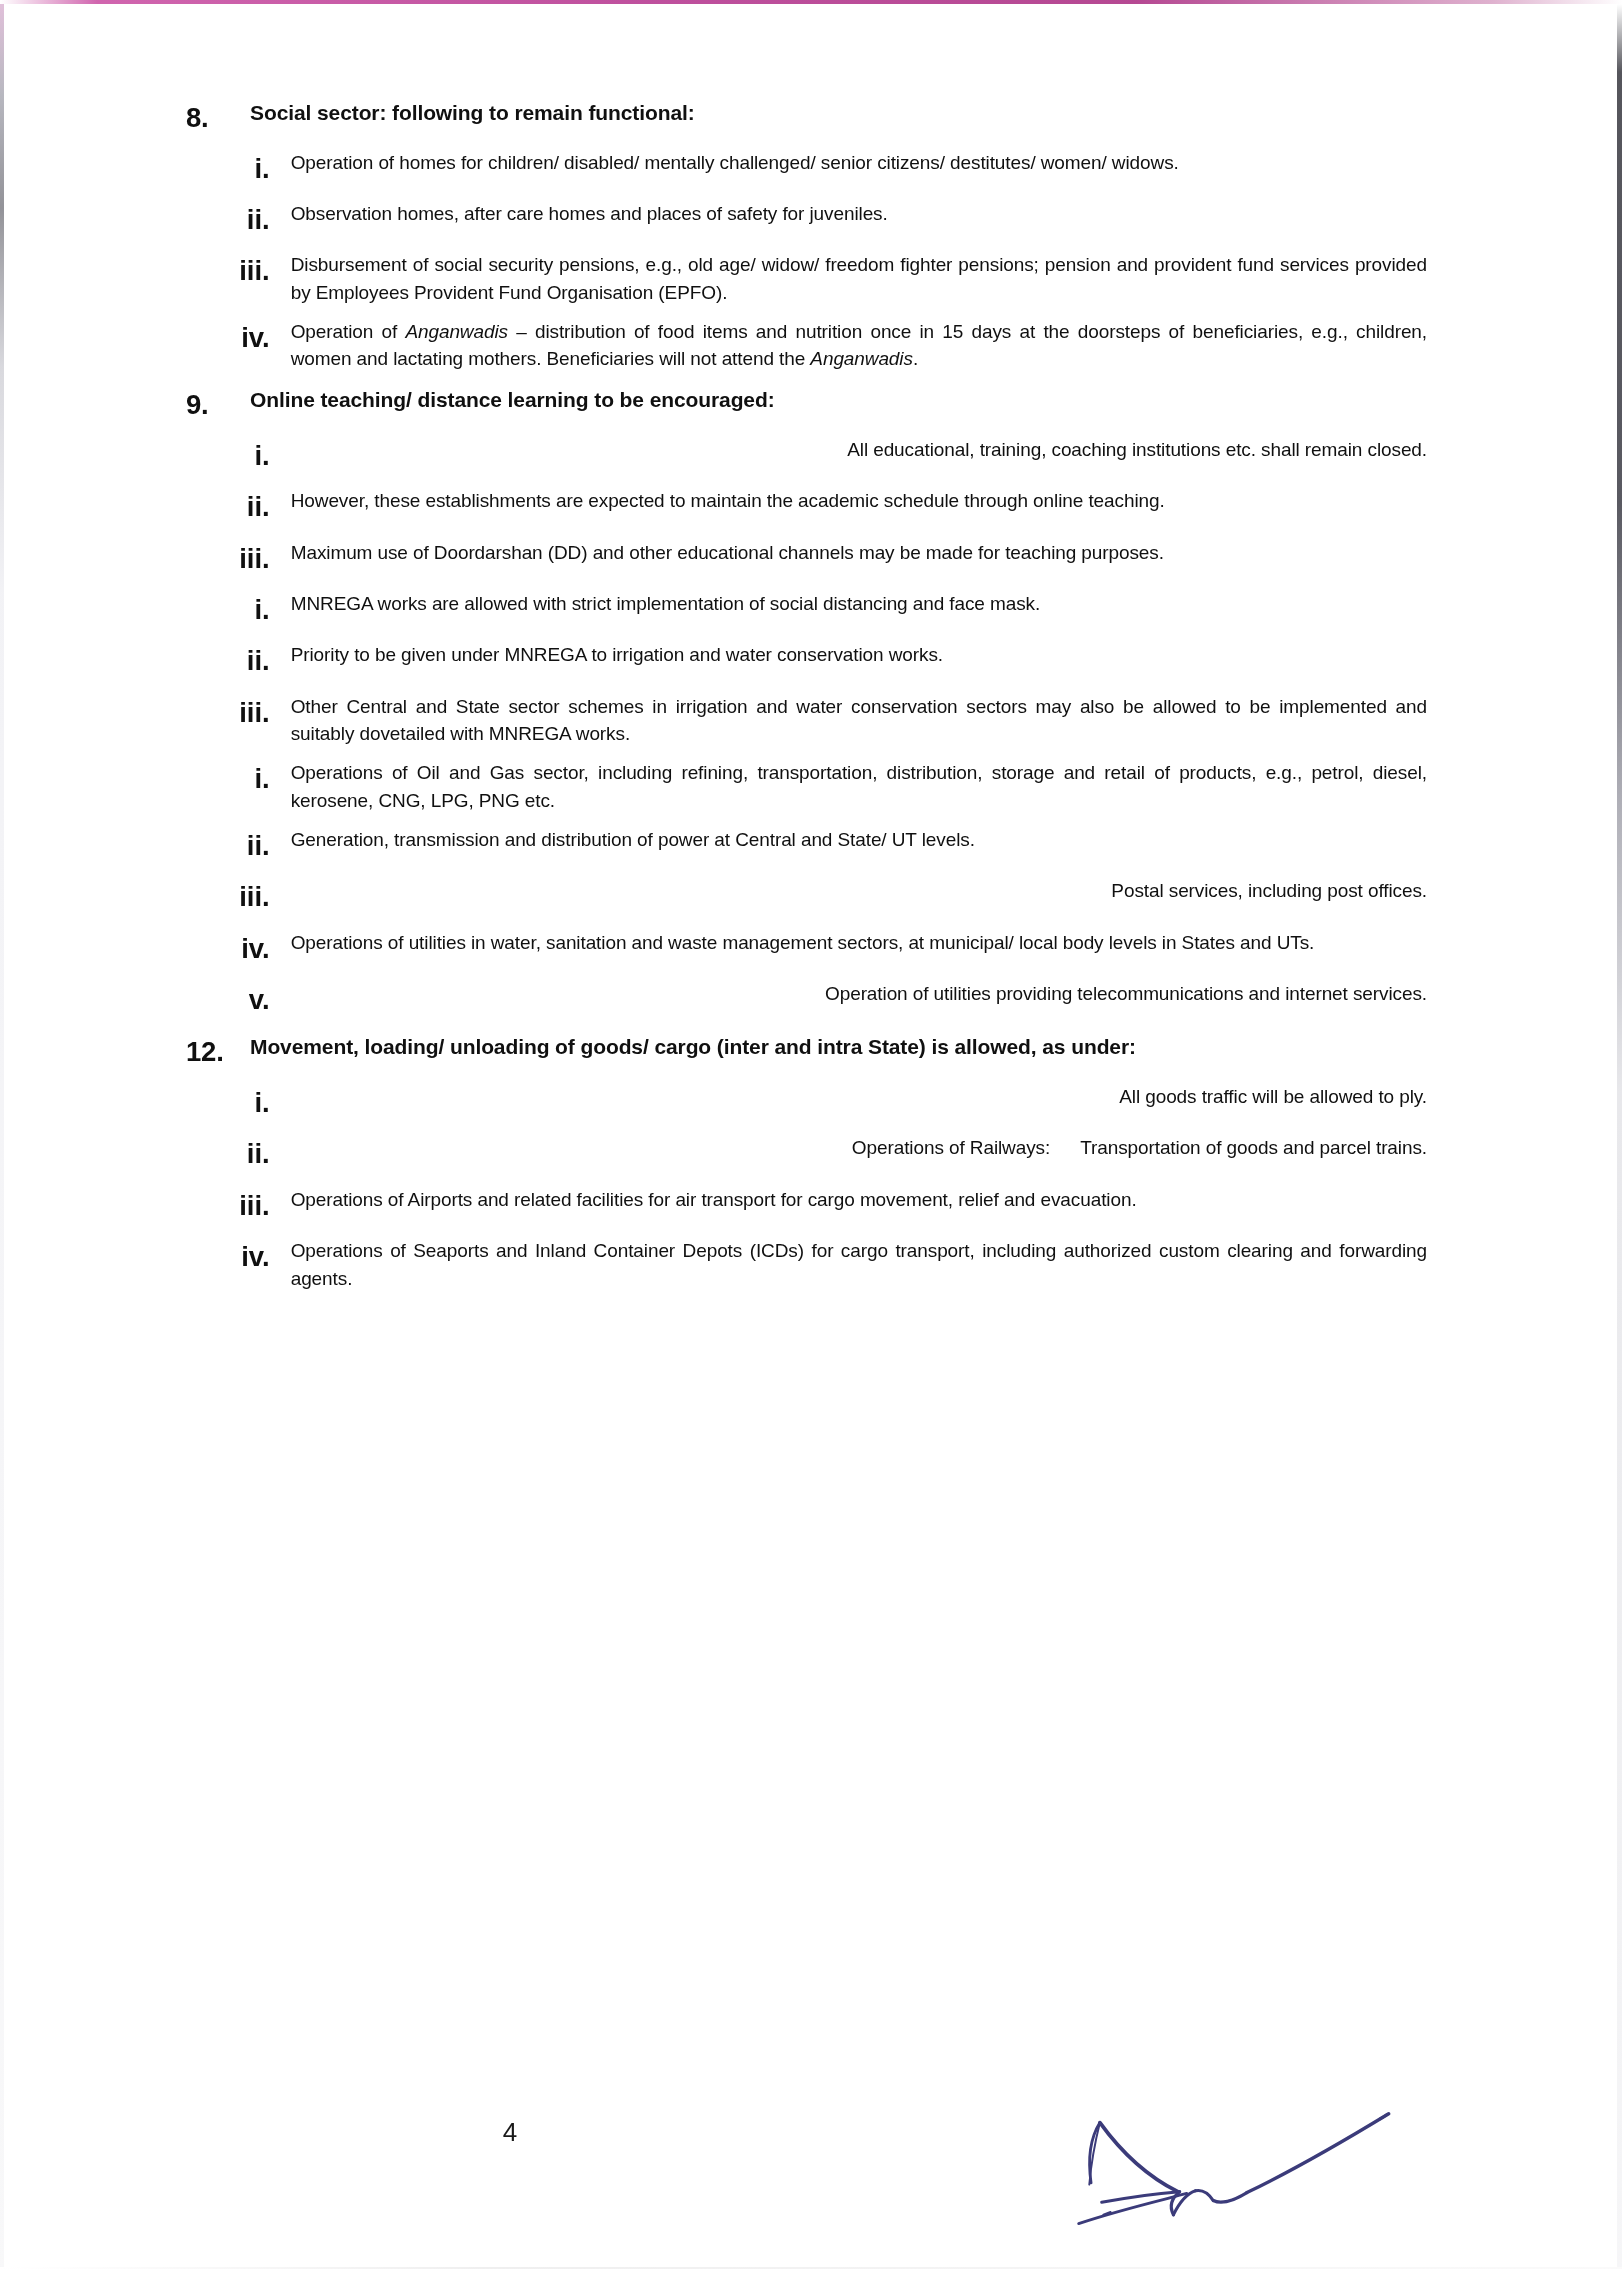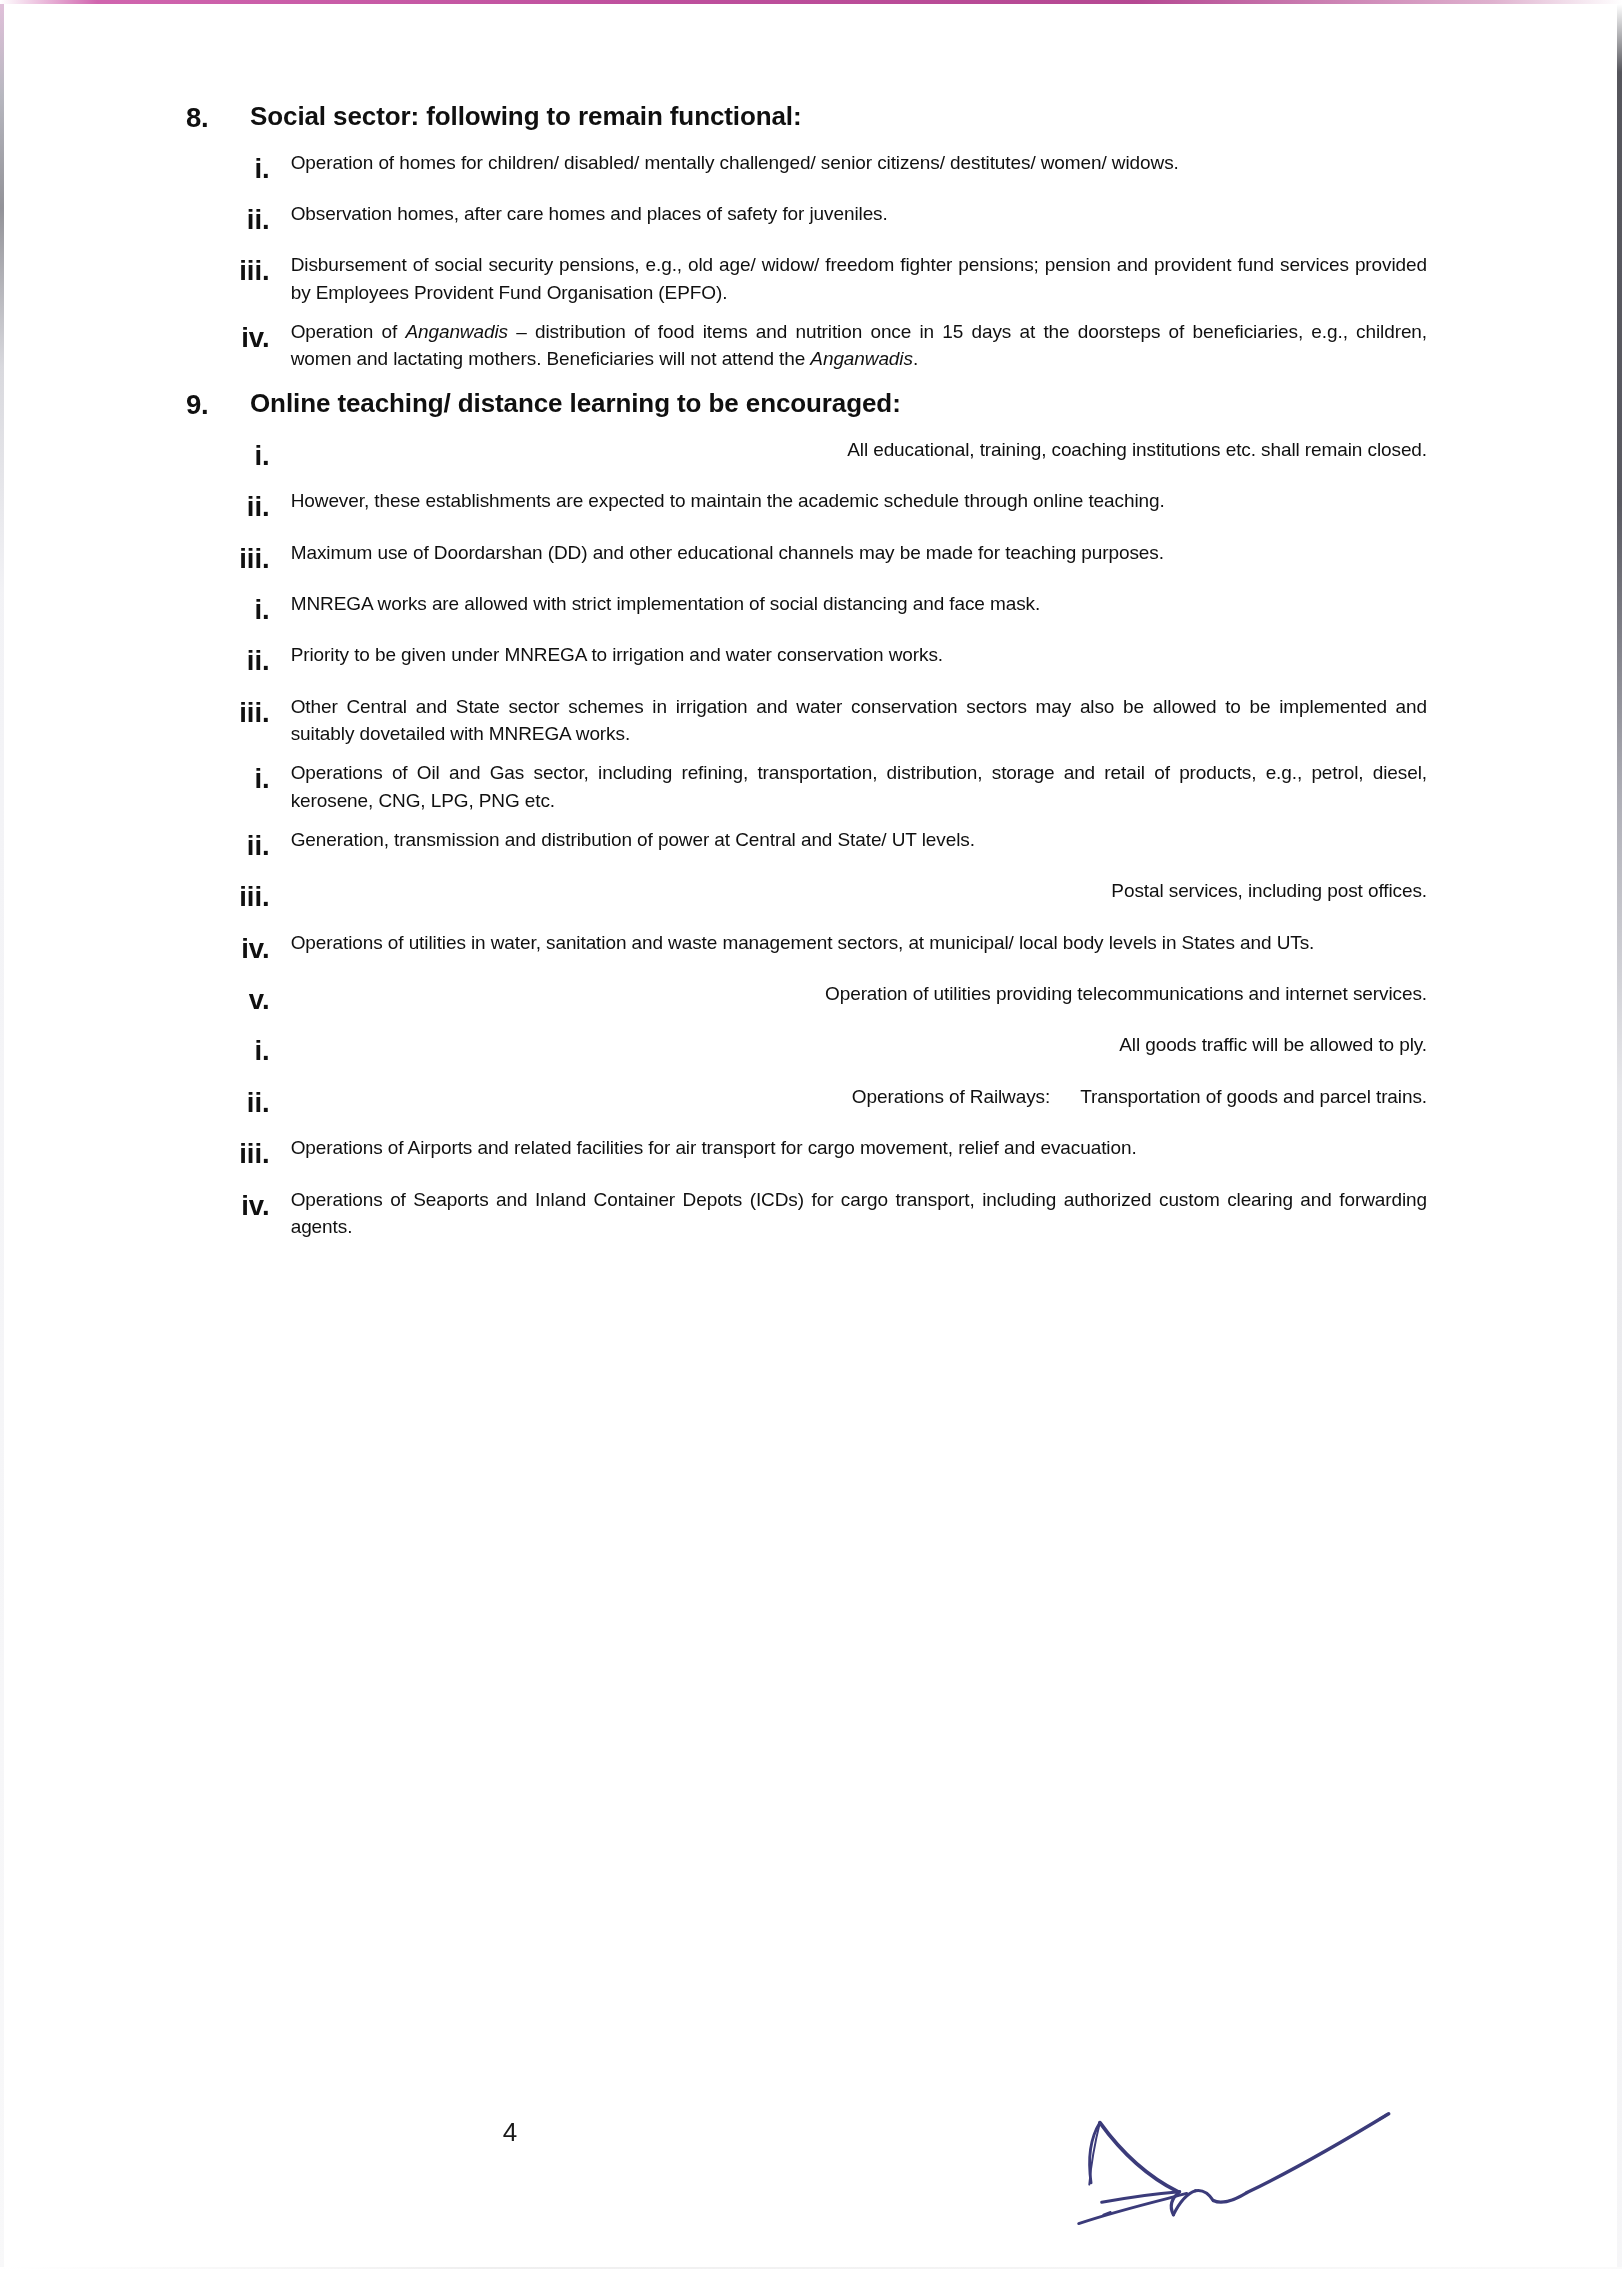--- a/index.html
+++ b/index.html
@@ -63,21 +63,21 @@
   .section-num {
     width: 64px;
     flex: 0 0 64px;
     font-size: 27.5px;
     font-weight: bold;
     line-height: 1.42;
     letter-spacing: -0.2px;
   }
   .section-title {
     flex: 1 1 auto;
-    font-size: 26px;
+    font-size: 21px;
     font-weight: bold;
     line-height: 1.42;
     letter-spacing: -0.1px;
   }
 
   
   .item {
     display: flex;
     align-items: flex-start;
     margin-top: 11.5px;
@@ -204,20 +204,24 @@
         <div class="item-num">iii.</div>
         <div class="item-text noj">Postal services, including post offices.</div>
       </div>
       <div class="item">
         <div class="item-num">iv.</div>
         <div class="item-text">Operations of utilities in water, sanitation and waste management sectors, at municipal/ local body levels in States and UTs.</div>
       </div>
       <div class="item">
         <div class="item-num">v.</div>
         <div class="item-text noj">Operation of utilities providing telecommunications and internet services.</div>
+      </div>
+      <div class="section">
+        <div class="section-num">12.</div>
+        <div class="section-title">Movement, loading/ unloading of goods/ cargo (inter and intra State) is allowed, as under:</div>
       </div>
       <div class="item">
         <div class="item-num">i.</div>
         <div class="item-text noj">All goods traffic will be allowed to ply.</div>
       </div>
       <div class="item">
         <div class="item-num">ii.</div>
         <div class="item-text noj">Operations of Railways:<span class="wide-gap"></span>Transportation of goods and parcel trains.</div>
       </div>
       <div class="item">

